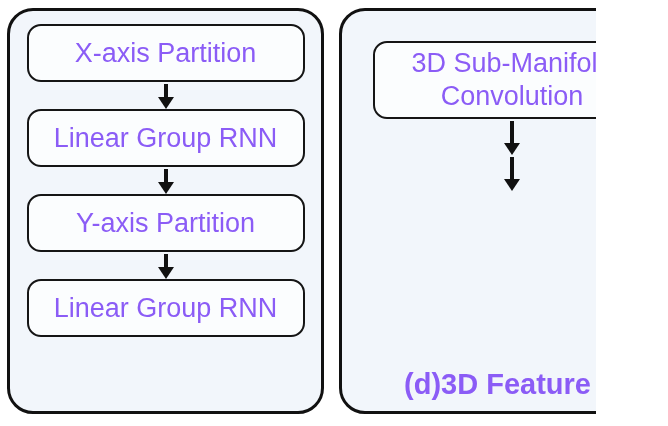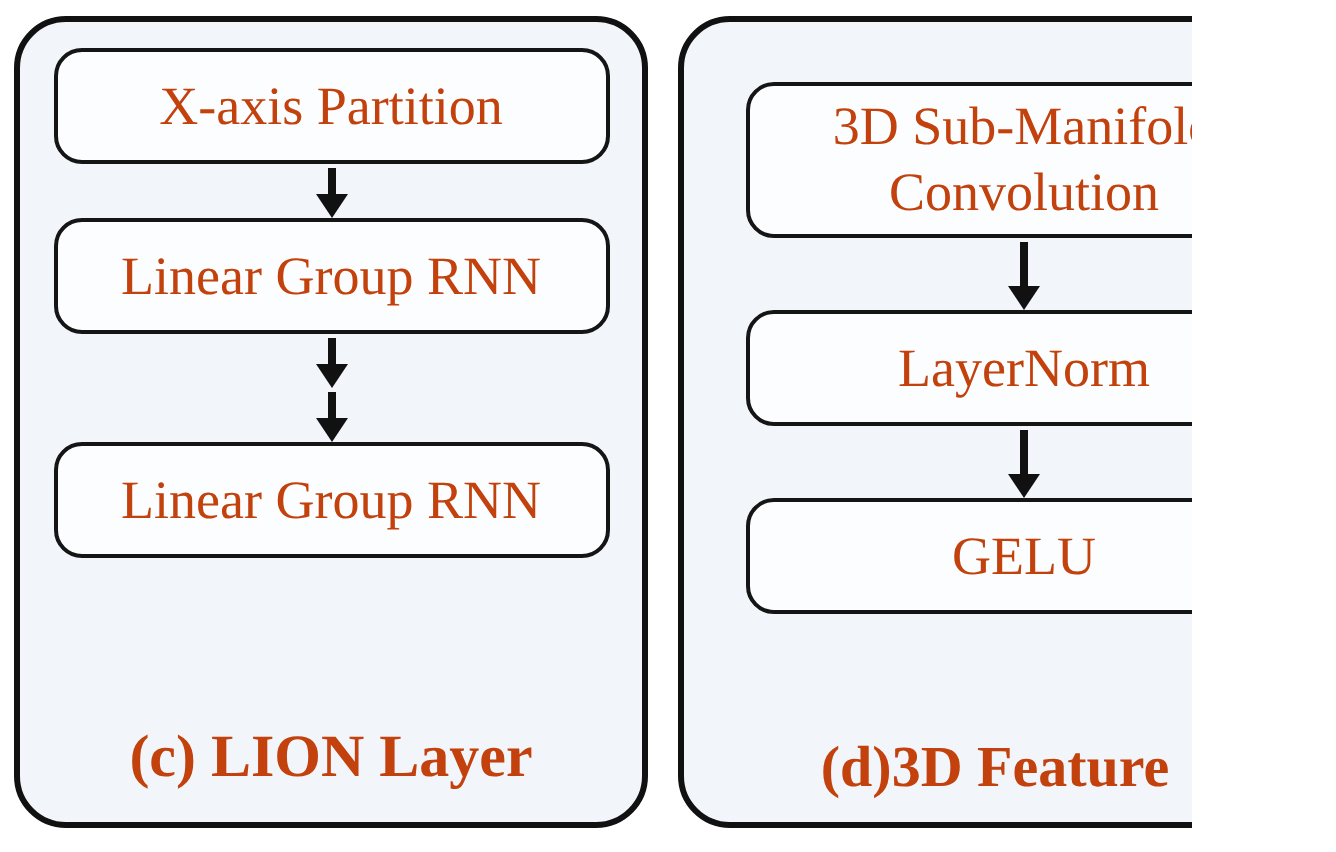--- a/index.html
+++ b/index.html
@@ -1,22 +1,22 @@
 <!DOCTYPE html>
 <html><head>
 <meta charset="utf-8">
 <style>
   html, body { margin: 0; padding: 0; background: #ffffff; }
   .canvas {
     position: relative;
     width: 596px;
     height: 426px;
     background: #ffffff;
-    font-family: Liberation Serif, serif;
-    color: #c2410c;
+    font-family: Liberation Sans, sans-serif;
+    color: #8b5cf6;
     overflow: hidden;
   }
   .panel {
     position: absolute;
     top: 8px;
     height: 406px;
     width: 317px;
     box-sizing: border-box;
     background: #f2f6fb;
     border: 3px solid #111111;
@@ -104,49 +104,45 @@
         <span class="stem"></span>
         <span class="head"></span>
       </div>
       <div class="node">
         <span>Linear Group RNN</span>
       </div>
       <div class="arrow">
         <span class="stem"></span>
         <span class="head"></span>
       </div>
+      <div class="node">
+        <span>Y-axis Partition</span>
+      </div>
       <div class="arrow">
         <span class="stem"></span>
         <span class="head"></span>
       </div>
       <div class="node">
         <span>Linear Group RNN</span>
       </div>
     </div>
-    <div class="caption">(c) LION Layer</div>
   </section>
 
   <section class="panel panel-right">
     <div class="flow">
       <div class="node tall">
         <span>3D Sub-Manifold Convolution</span>
       </div>
       <div class="arrow tall">
         <span class="stem"></span>
         <span class="head"></span>
       </div>
-      <div class="node">
-        <span>LayerNorm</span>
-      </div>
       <div class="arrow tall">
         <span class="stem"></span>
         <span class="head"></span>
-      </div>
-      <div class="node">
-        <span>GELU</span>
       </div>
     </div>
     <div class="caption">
       <div>(d)3D Feature</div>
     </div>
   </section>
 
 </div>
 
 </body></html>

